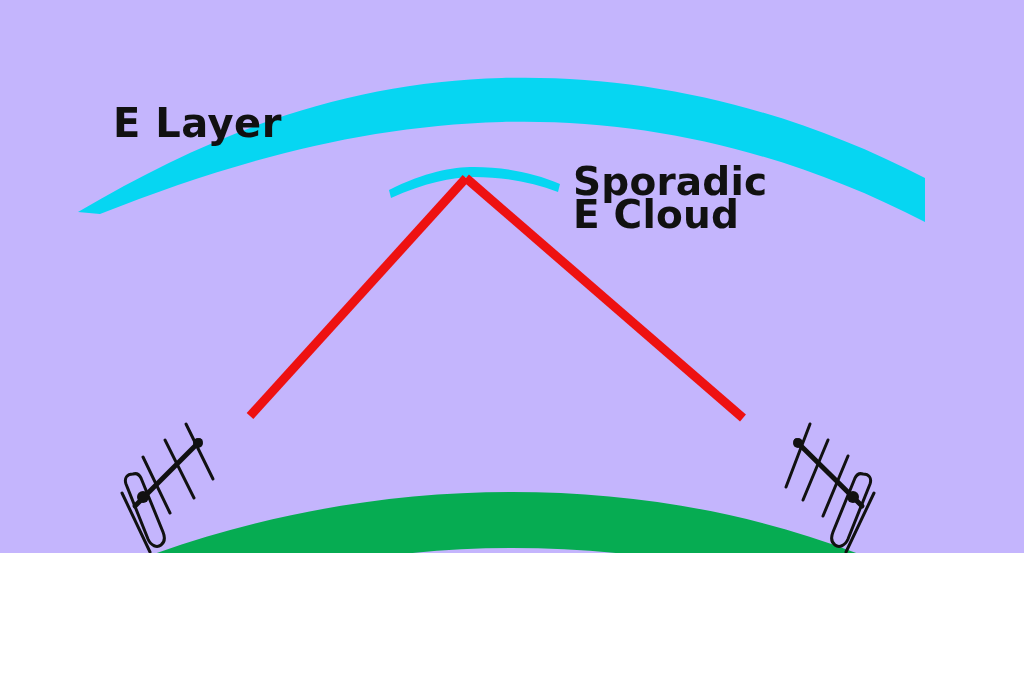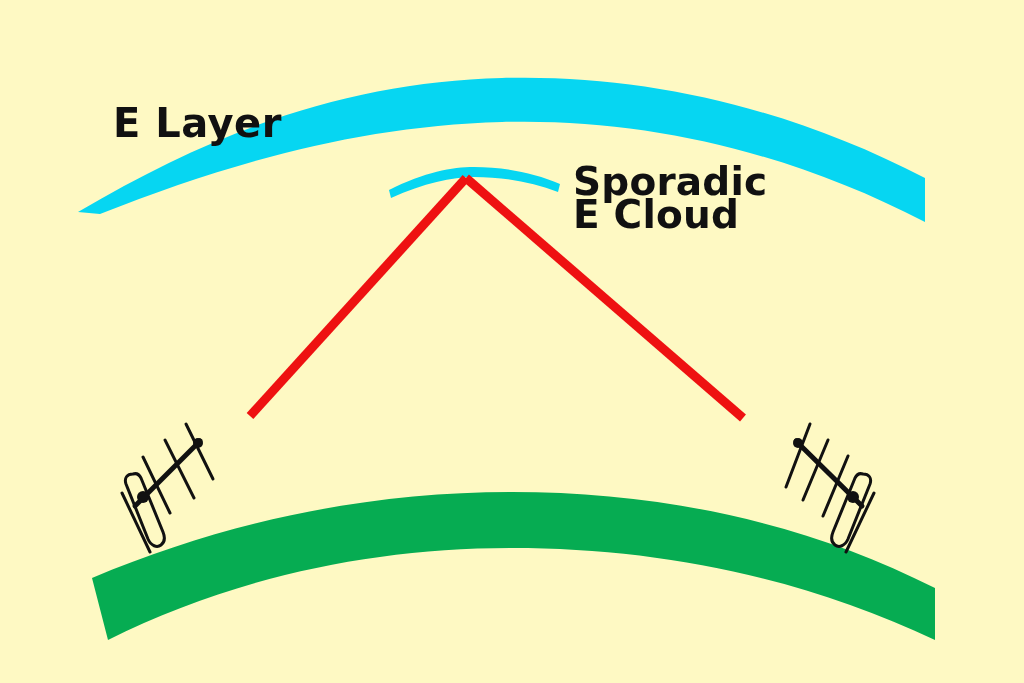--- a/index.html
+++ b/index.html
@@ -6,22 +6,22 @@
     margin: 0;
     padding: 0;
     background: #ffffff;
   }
   body {
     font-family: "DejaVu Sans", sans-serif;
   }
   #diagram-root {
     position: relative;
     width: 1024px;
-    height: 683px;
-    background: #fef9c3;
+    height: 553px;
+    background: #c4b5fd;
     overflow: hidden;
   }
   #scene {
     display: block;
     width: 1024px;
     height: 683px;
   }
   .diagram-label {
     font-family: "DejaVu Sans", sans-serif;
     font-weight: bold;

